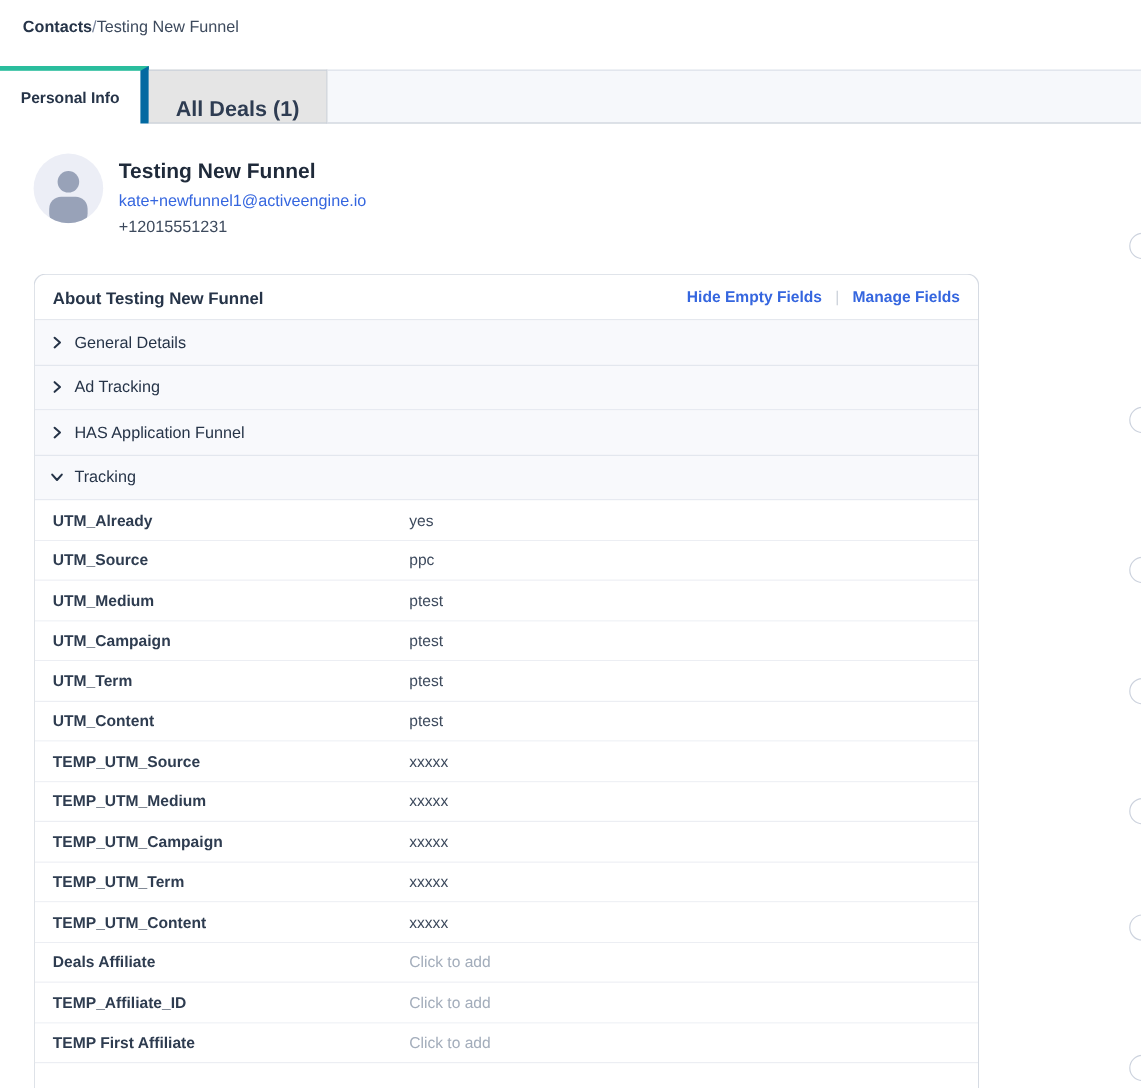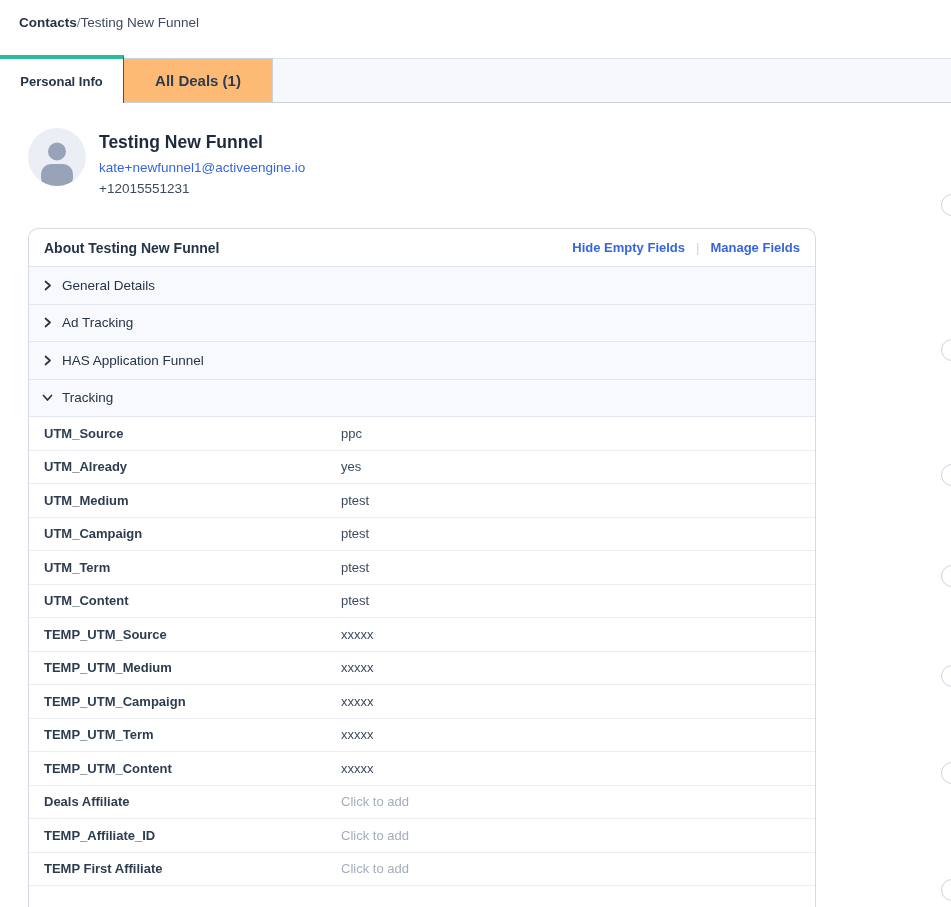--- a/index.html
+++ b/index.html
@@ -13,29 +13,29 @@
   
   .breadcrumb { position:absolute; top:15px; left:19px; display:flex; align-items:baseline; font-size:13.5px; }
   .bc-root { font-weight:bold; color:#263448; cursor:pointer; }
   .bc-sep  { color:#76829a; }
   .bc-cur  { color:#3d4a5d; }
 
   
   .tabstrip { position:absolute; top:55px; left:0; width:951px; height:48px; }
   .tab-active {
     position:absolute; left:0; top:0; width:124px; height:48px; background:#fff;
-    border-top:4px solid var(--accent-green); border-right:1px solid #0369a1;
+    border-top:4px solid var(--accent-green); border-right:7px solid #0369a1;
     display:flex; align-items:center; justify-content:center;
     font-size:13px; font-weight:bold; color:#263448; cursor:pointer;
   }
   .tab-inactive {
-    position:absolute; left:124px; top:3px; width:149px; height:45px; background:#fdba74;
+    position:absolute; left:124px; top:3px; width:149px; height:45px; background:#e5e5e5;
     border-top:1px solid #cbd1da; border-right:1px solid #cbd1da; border-bottom:1px solid #cbd1da;
-    display:flex; align-items:center; justify-content:center;
-    font-size:15px; font-weight:bold; color:#2e3c52; cursor:pointer;
+    display:flex; align-items:flex-end; justify-content:center;
+    font-size:18px; font-weight:bold; color:#2e3c52; cursor:pointer;
   }
   .tab-filler {
     position:absolute; left:273px; top:3px; width:678px; height:45px; background:#f6f8fb;
     border-top:1px solid #dde2e9; border-bottom:1px solid #cbd1da;
   }
 
   
   .avatar {
     position:absolute; left:28px; top:128px; width:58px; height:58px; border-radius:50%;
     background:#eceef6; overflow:hidden; cursor:pointer;
@@ -157,27 +157,27 @@
             <polyline points="3.5,1.5 8,5.5 3.5,9.5" fill="none" stroke="#263448" stroke-width="1.7" stroke-linecap="round" stroke-linejoin="round"></polyline>
           </svg>
         </span>
         <span class="section-label">Tracking</span>
       </div>
     </div>
 
   <div>
 
       <div class="field-row">
+        <span class="field-label">UTM_Already</span>
+        <span class="field-value">yes</span>
+      </div>
+
+      <div class="field-row">
         <span class="field-label">UTM_Source</span>
         <span class="field-value">ppc</span>
-      </div>
-
-      <div class="field-row">
-        <span class="field-label">UTM_Already</span>
-        <span class="field-value">yes</span>
       </div>
 
       <div class="field-row">
         <span class="field-label">UTM_Medium</span>
         <span class="field-value">ptest</span>
       </div>
 
       <div class="field-row">
         <span class="field-label">UTM_Campaign</span>
         <span class="field-value">ptest</span>

